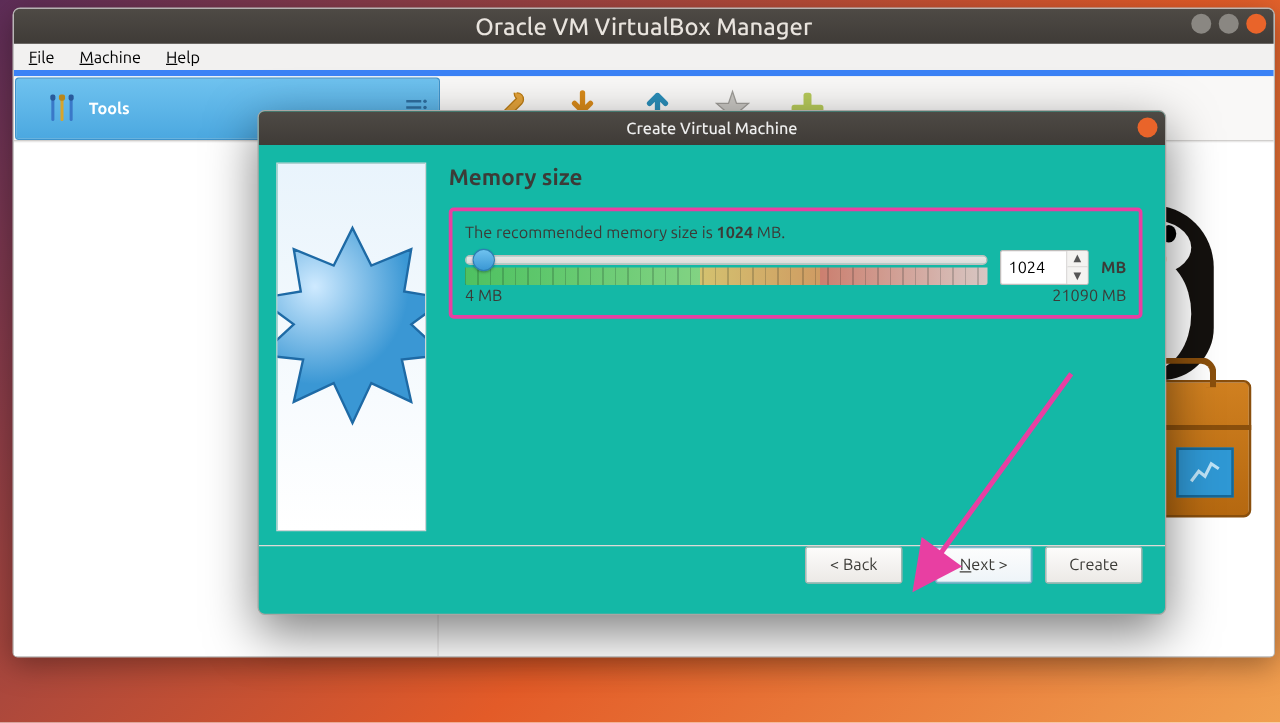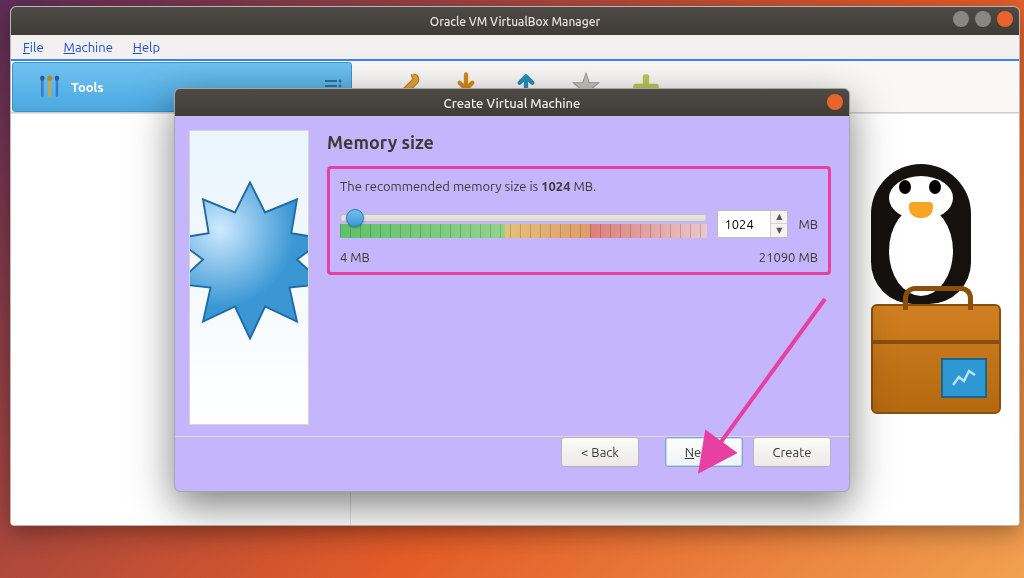--- a/index.html
+++ b/index.html
@@ -17,29 +17,29 @@
     box-shadow:0 6px 24px rgba(0,0,0,.35);
     overflow:hidden;
   }
   .titlebar{
     height:28px;
     background:linear-gradient(#4e4a45,#3f3b37);
     color:#e9e4de;
     display:flex;align-items:center;justify-content:center;
     position:relative;
     font-weight:500;
-    font-size:12px;
+    font-size:19px;
   }
   .tb-buttons{position:absolute;right:6px;top:4px;display:flex;gap:6px;}
   .tb-btn{width:16px;height:16px;border-radius:50%;display:inline-block;}
   .tb-min{background:#8a8782;} .tb-max{background:#8a8782;}
   .tb-close{background:#e9642a;}
   .menubar{
     height:26px; display:flex;align-items:center;gap:12px;
-    padding:0 8px;background:#f2f1f0;border-bottom:2px solid #3b82f6;color:#1d4ed8;
+    padding:0 8px;background:#f2f1f0;border-bottom:5px solid #3b82f6;color:#000000;
   }
   .menubar span{padding:2px 4px;}
   .menubar u{text-decoration:underline;}
   .toolbar-area{
     height:52px;background:#f9f8f7;border-bottom:1px solid #d1cfcd;
     display:flex;align-items:stretch;
   }
   .sidebar-row{
     width:340px;height:50px;margin:1px;
     background:linear-gradient(#6fc2ef,#4ba8e0);
@@ -71,22 +71,22 @@
   .penguin-body .eye{position:absolute;top:16px;width:12px;height:14px;background:#000;border-radius:50%;}
   .penguin-body .eye.l{left:38px;} .penguin-body .eye.r{left:68px;}
   .toolbox{position:absolute;right:0;top:150px;width:130px;height:110px;
     background:linear-gradient(#d08020,#b56810);border-radius:6px;border:2px solid #8a4f0c;}
   .toolbox:before{content:"";position:absolute;left:-2px;right:-2px;top:34px;height:4px;background:#8a4f0c;}
   .toolbox-handle{position:absolute;left:30px;top:-20px;width:70px;height:24px;border:5px solid #8a4f0c;border-bottom:none;border-radius:12px 12px 0 0;}
   .toolbox-card{position:absolute;right:12px;bottom:14px;width:46px;height:40px;background:#2f98d4;border:2px solid #166796;display:flex;align-items:center;justify-content:center;color:#bfe3f6;}
 
   
   .dialog{
-    position:absolute;left:174px;top:88px;width:676px;height:404px;
-    background:#c4b5fd;border:1px solid #a8a6a3;border-radius:6px;
+    position:absolute;left:206px;top:88px;width:727px;height:404px;
+    background:#14b8a6;border:1px solid #a8a6a3;border-radius:6px;
     box-shadow:0 14px 40px rgba(0,0,0,.5);
     overflow:hidden;
   }
   .dlg-title{
     height:27px;background:linear-gradient(#4e4a45,#3f3b37);
     color:#eee;display:flex;align-items:center;justify-content:center;font-size:13px;font-weight:500;
     position:relative;
   }
   .dlg-close{position:absolute;right:6px;top:5px;width:16px;height:16px;border-radius:50%;background:#e9642a;}
   .dlg-body{
@@ -99,21 +99,21 @@
   }
   .starburst{ position:absolute; left:-34px; top:42px; }
   .starburst svg{width:188px;height:188px;}
   .dlg-right{
     flex:1; color:#3c3b37; display:flex;flex-direction:column;gap:14px;
   }
   h2.dlg-head{font-size:18px;font-weight:bold;margin-top:2px;}
   .dlg-p{line-height:1.45;}
   .hl-box{
     border:3px solid #e83fa2;border-radius:4px;padding:8px 10px 8px 10px;
-    display:flex;flex-direction:column;gap:12px;
+    display:flex;flex-direction:column;gap:2px;
   }
   .slider-row{display:flex;align-items:center;gap:10px;}
   .slider-wrap{flex:1;position:relative;height:32px;}
   .slider-track{
     position:absolute;left:0;right:0;top:6px;height:8px;border-radius:4px;
     background:linear-gradient(#e8e7e5,#dcdbd9);
     border:1px solid #c0bfbd;
   }
   .slider-thumb{
     position:absolute;left:6px;top:1px;width:18px;height:18px;border-radius:50%;
@@ -137,21 +137,21 @@
   .spinbox{
     display:flex;align-items:center;border:1px solid #bfbdbb;background:#fff;height:28px;
     border-radius:2px;
   }
   .spinbox input{
     width:52px;border:none;outline:none;padding:4px 6px;font-size:13px;text-align:left;font-family:inherit;background:transparent;
   }
   .spin-btns{display:flex;flex-direction:column;border-left:1px solid #d2d0ce;}
   .spin-btns div{width:16px;height:13px;display:flex;align-items:center;justify-content:center;font-size:8px;color:#555;background:#f4f3f1;}
   .spin-btns div:first-child{border-bottom:1px solid #d8d6d4;}
-  .unit{font-size:13px;}
+  .unit{font-size:13px;font-weight:bold;}
 
   .dlg-footer{
     height:55px;border-top:1px solid #ddd9d6;
     display:flex;align-items:flex-start;justify-content:flex-end;gap:10px;padding:0 18px;
   }
   .btn{
     min-width:78px;height:30px;padding:0 12px;
     border:1px solid #b6b4b1;border-radius:3px;
     background:linear-gradient(#fdfcfb,#ece9e6);
     color:#3c3b37;display:flex;align-items:center;justify-content:center;gap:2px;

